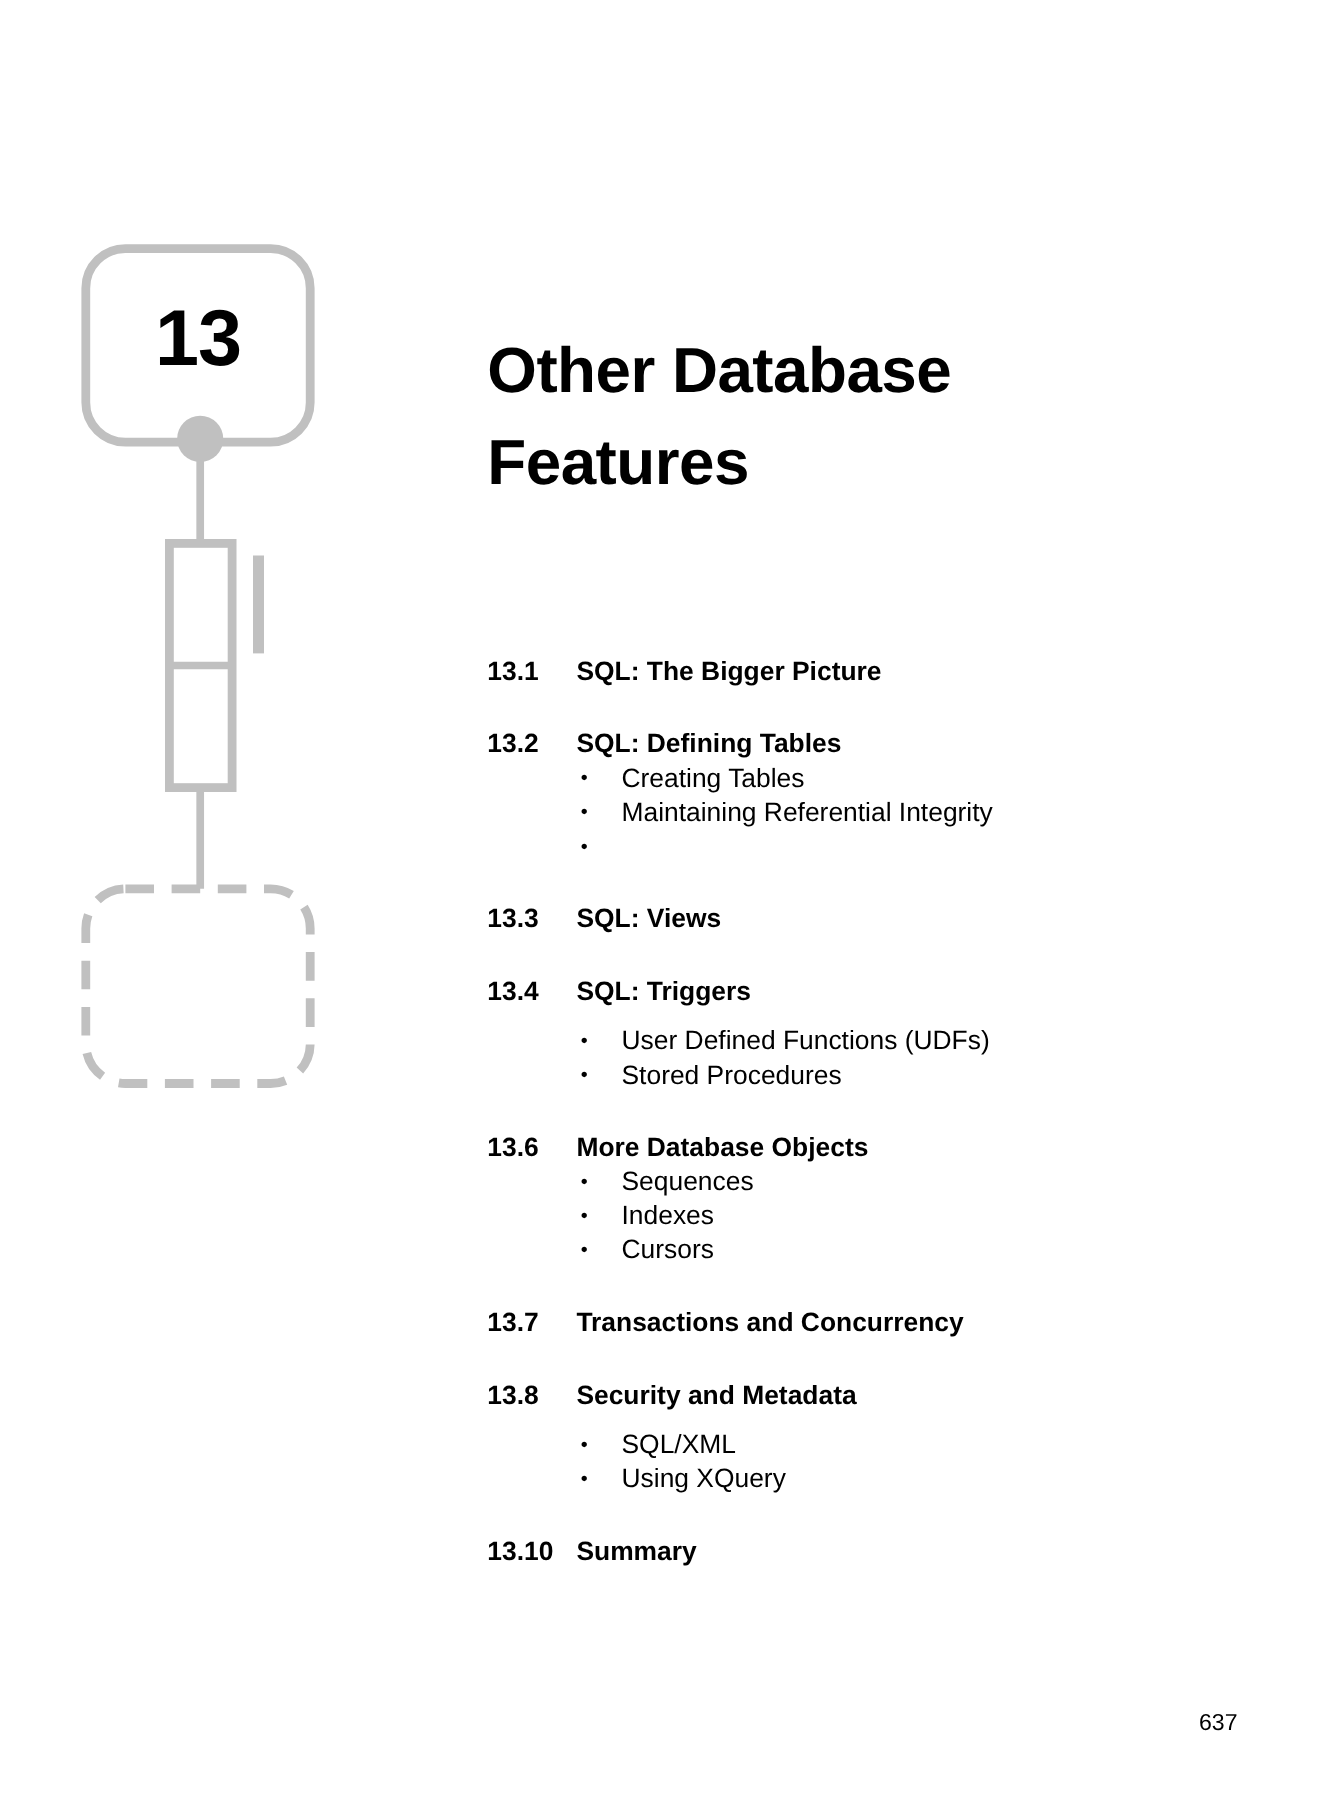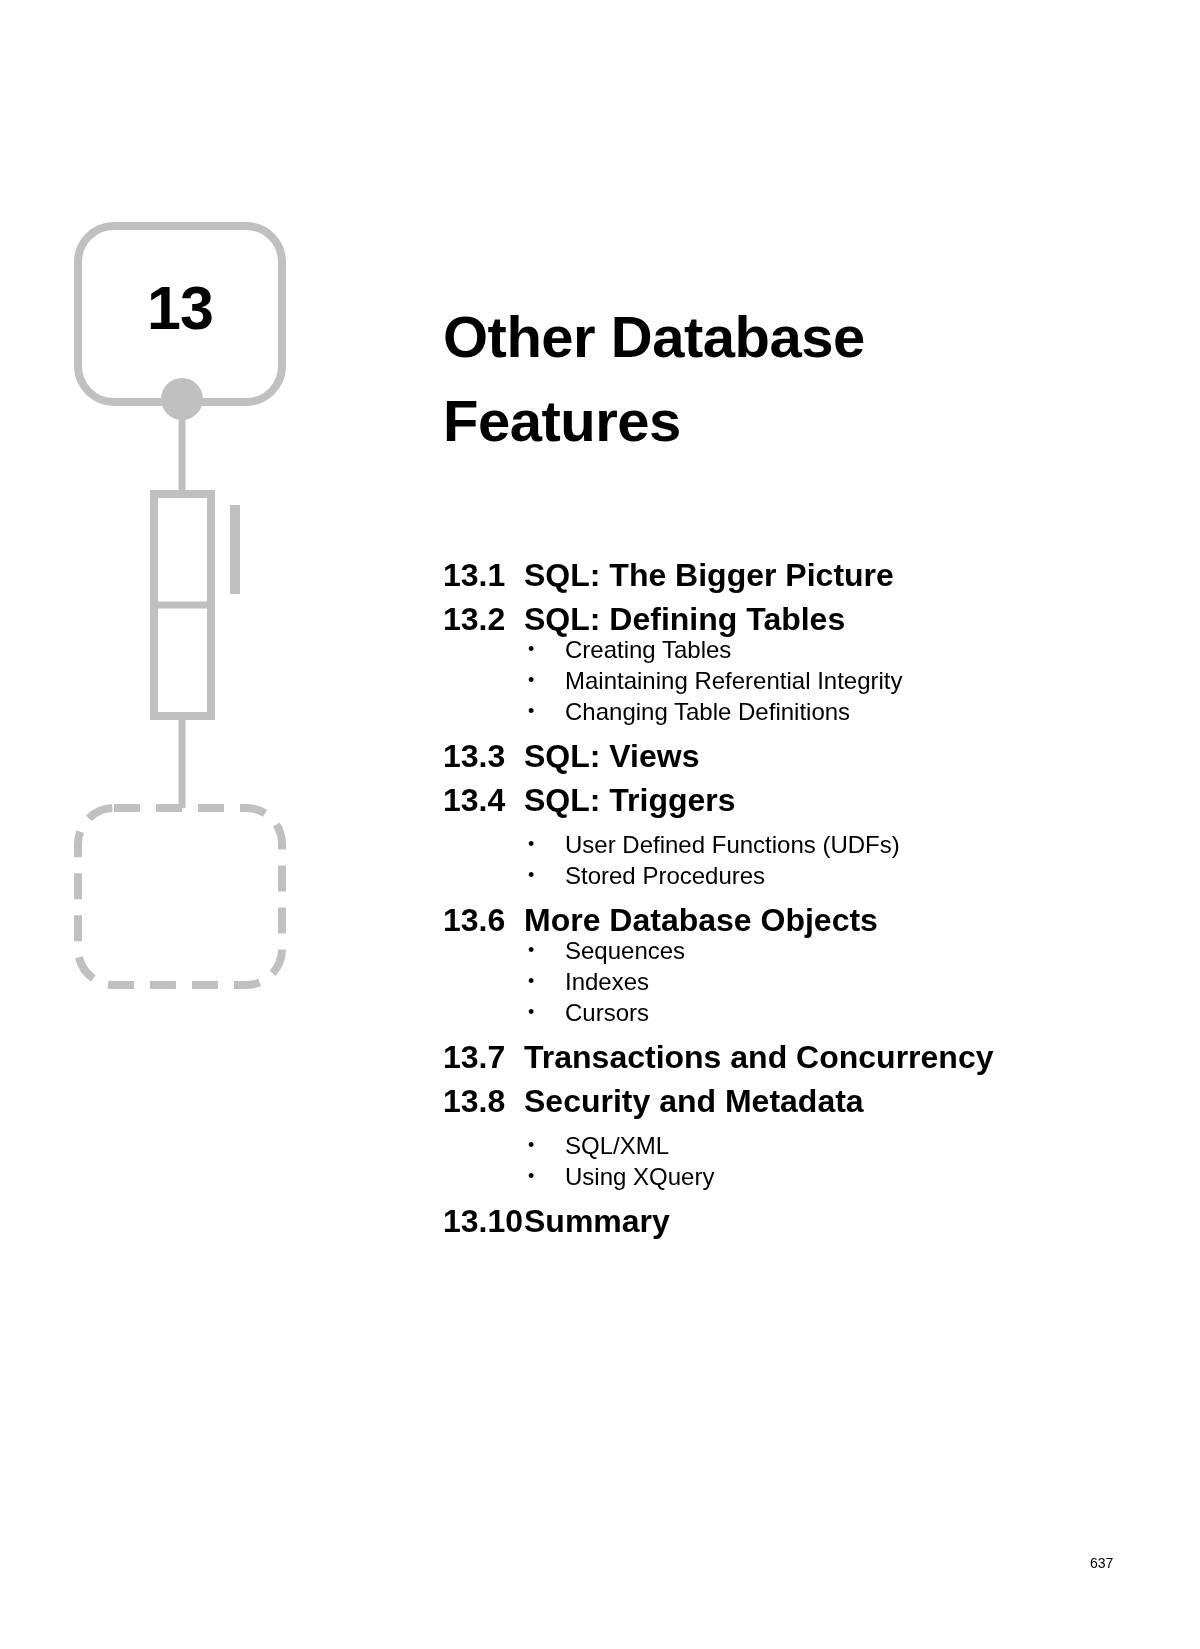--- a/index.html
+++ b/index.html
@@ -1,29 +1,29 @@
 <!DOCTYPE html>
 <html><head>
   <meta charset="utf-8">
   <style>
     html, body { margin: 0; padding: 0; background: #ffffff; }
     body { width: 1200px; height: 1649px; position: relative; overflow: hidden;
            font-family: "Liberation Sans", sans-serif; color: #000; }
     .graphic { position: absolute; left: 0; top: 0; width: 320px; height: 1000px; }
     .chapter-number { position: absolute; left: 78px; top: 258px; width: 204px; text-align: center;
-           font-weight: bold; font-size: 61px; line-height: 100px; letter-spacing: -1px; }
+           font-weight: bold; font-size: 72px; line-height: 100px; letter-spacing: -1px; }
     .title { position: absolute; left: 443px; top: 295px; font-weight: bold; font-size: 58px;
            line-height: 84px; letter-spacing: -0.5px; }
     .toc { position: absolute; left: 443px; top: 560px; width: 560px; }
-    .sec { display: flex; font-weight: bold; font-size: 32px; line-height: 30px; }
+    .sec { display: flex; font-weight: bold; font-size: 24px; line-height: 30px; margin-top: 36px; }
     .sec .num { width: 81px; }
     .sec-block { margin-bottom: 14px; }
     .sub { display: flex; font-size: 24px; line-height: 31px; padding-left: 85px; font-weight: normal; }
     .sub .bullet { width: 37px; font-size: 18px; }
-    .page-num { position: absolute; left: 1090px; top: 1555px; font-size: 14px; }
+    .page-num { position: absolute; left: 1090px; top: 1555px; font-size: 21px; }
   </style>
 </head>
 <body>
 
 <svg class="graphic" viewBox="0 0 320 1000" width="320" height="1000">
   <rect x="78" y="226" width="204" height="176" rx="36" ry="36" fill="none" stroke="#c0c0c0" stroke-width="8"></rect>
   <circle cx="182" cy="399" r="21" fill="#c0c0c0"></circle>
   <line x1="182" y1="400" x2="182" y2="496" stroke="#c0c0c0" stroke-width="7"></line>
   <rect x="154" y="494" width="57" height="222" fill="none" stroke="#c0c0c0" stroke-width="8"></rect>
   <line x1="154" y1="605" x2="211" y2="605" stroke="#c0c0c0" stroke-width="7"></line>
@@ -54,21 +54,20 @@
       <div class="sub">
         <span class="bullet">•</span>
         <span>Creating Tables</span>
       </div>
       <div class="sub">
         <span class="bullet">•</span>
         <span>Maintaining Referential Integrity</span>
       </div>
       <div class="sub">
         <span class="bullet">•</span>
-        <span>Changing Table Definitions</span>
       </div>
     </div>
     <div class="sec-block">
       <div class="sec">
         <span class="num">13.3</span>
         <span>SQL: Views</span>
       </div>
     </div>
     <div class="sec-block">
       <div class="sec">

